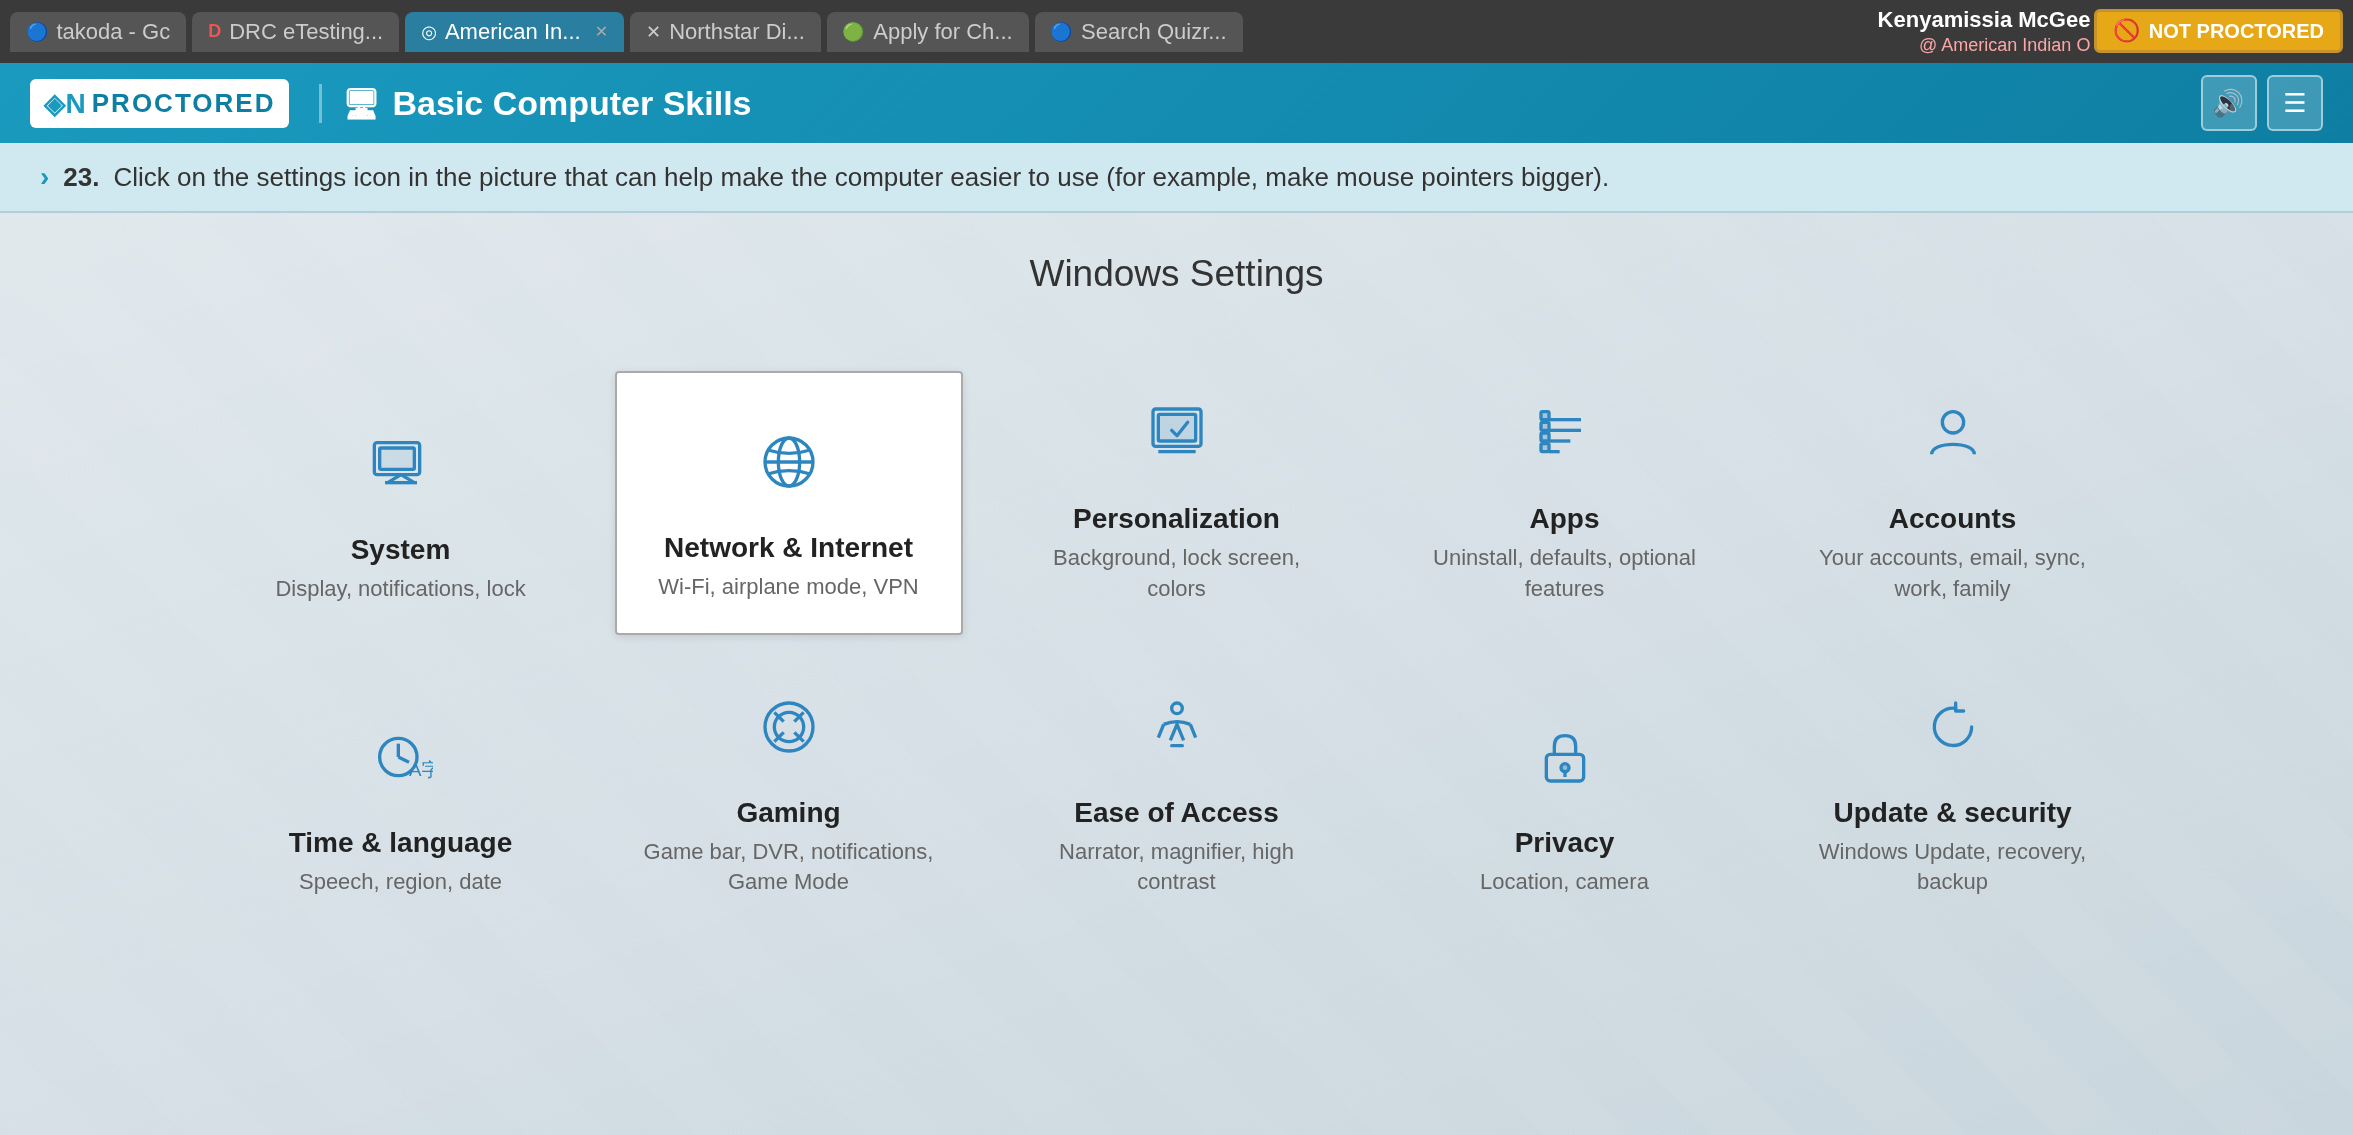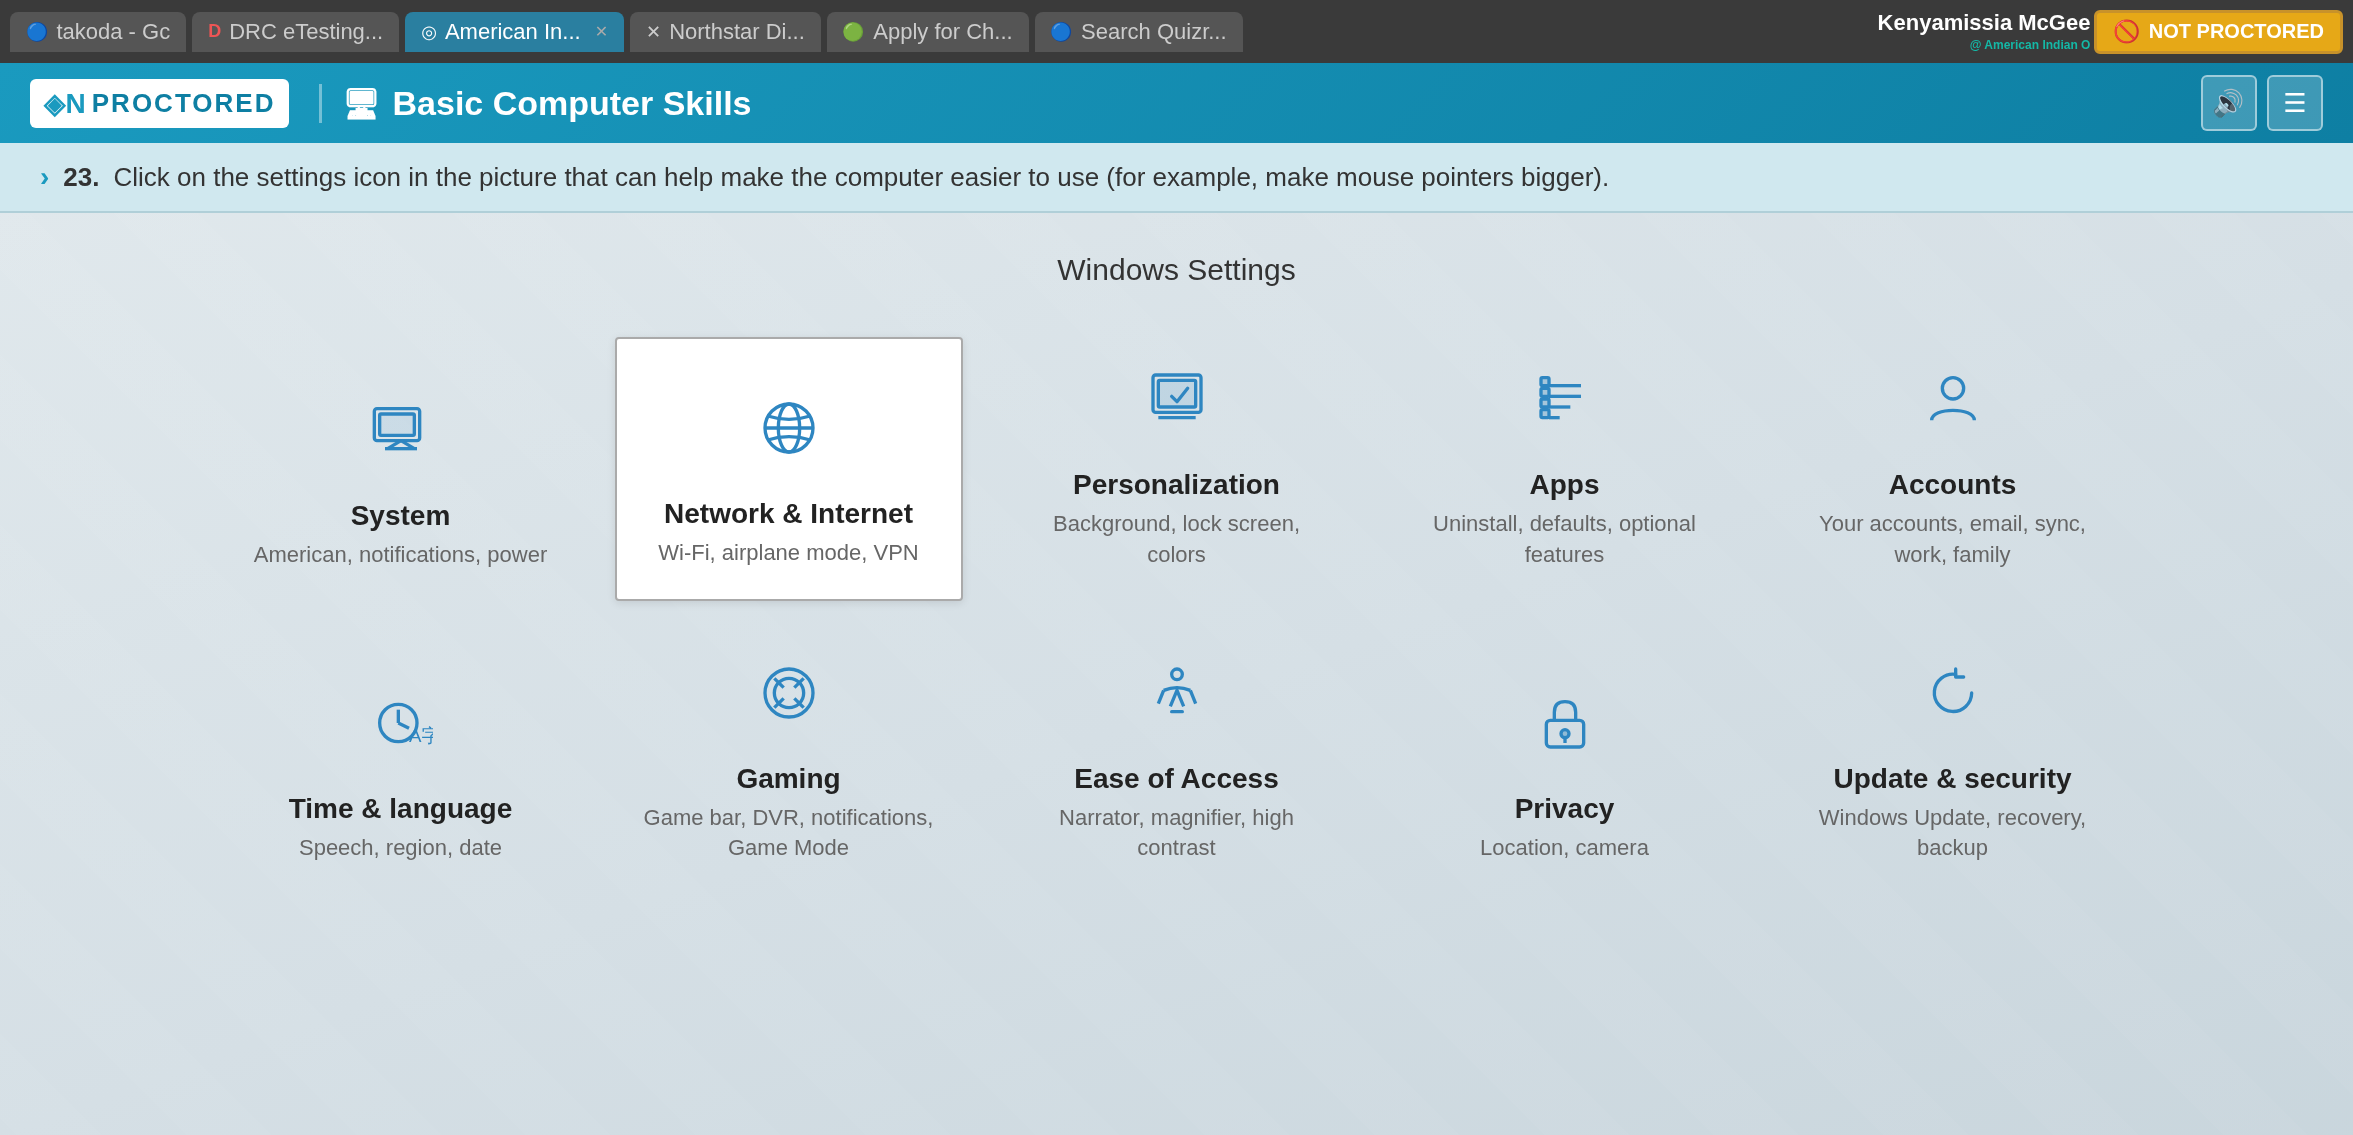--- a/index.html
+++ b/index.html
@@ -45,21 +45,21 @@
       align-items: center;
       gap: 4px;
     }
     .user-info {
       text-align: right;
       color: white;
       font-size: 20px;
       line-height: 1.3;
     }
     .user-name { font-weight: 600; font-size: 22px; }
-    .user-org { font-size: 12px; color: #14b8a6; font-weight: bold; }
+    .user-org { font-size: 18px; color: #fca5a5; }
     .not-proctored-badge {
       background: #e6a817;
       color: white;
       padding: 6px 16px;
       border-radius: 6px;
       font-size: 20px;
       font-weight: 700;
       display: flex;
       align-items: center;
       gap: 8px;
@@ -158,24 +158,24 @@
         transparent,
         transparent 60px,
         rgba(255,255,255,0.03) 60px,
         rgba(255,255,255,0.03) 120px
       );
     }
 
     
     .settings-title {
       text-align: center;
-      font-size: 30px;
+      font-size: 37px;
       font-weight: 400;
       color: #333;
-      margin-bottom: 50px;
+      margin-bottom: 76px;
       position: relative;
     }
 
     
     .settings-grid {
       display: grid;
       grid-template-columns: repeat(5, 1fr);
       gap: 30px 40px;
       max-width: 1900px;
       margin: 0 auto;
@@ -303,21 +303,21 @@
       <div class="settings-item-icon">
         <svg class="icon-svg" viewBox="0 0 48 48" fill="none" stroke="#2e86c1" stroke-width="2.5">
           <rect x="4" y="8" width="34" height="24" rx="2"></rect>
           <line x1="14" y1="38" x2="24" y2="32"></line>
           <line x1="34" y1="38" x2="24" y2="32"></line>
           <line x1="12" y1="38" x2="36" y2="38"></line>
           <rect x="8" y="12" width="26" height="16" rx="1" fill="rgba(46,134,193,0.1)"></rect>
         </svg>
       </div>
       <div class="settings-item-name">System</div>
-      <div class="settings-item-desc">American, notifications, power</div>
+      <div class="settings-item-desc">Display, notifications, lock</div>
     </div>
 
     <div class="settings-item highlighted">
       <div class="settings-item-icon">
         <svg class="icon-svg" viewBox="0 0 48 48" fill="none" stroke="#2e86c1" stroke-width="2.5">
           <circle cx="24" cy="24" r="18"></circle>
           <ellipse cx="24" cy="24" rx="8" ry="18"></ellipse>
           <line x1="6" y1="24" x2="42" y2="24"></line>
           <path d="M8 15 Q24 20 40 15"></path>
           <path d="M8 33 Q24 28 40 33"></path>

